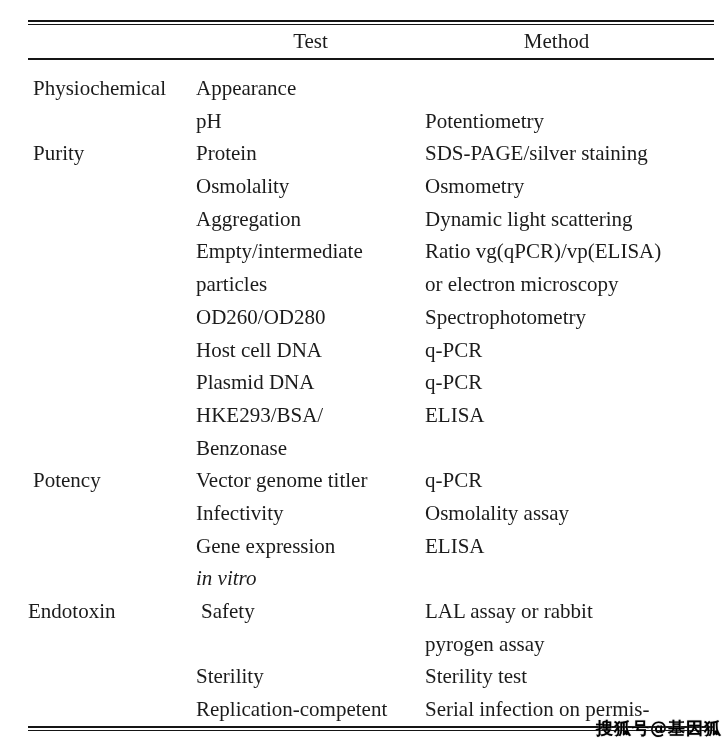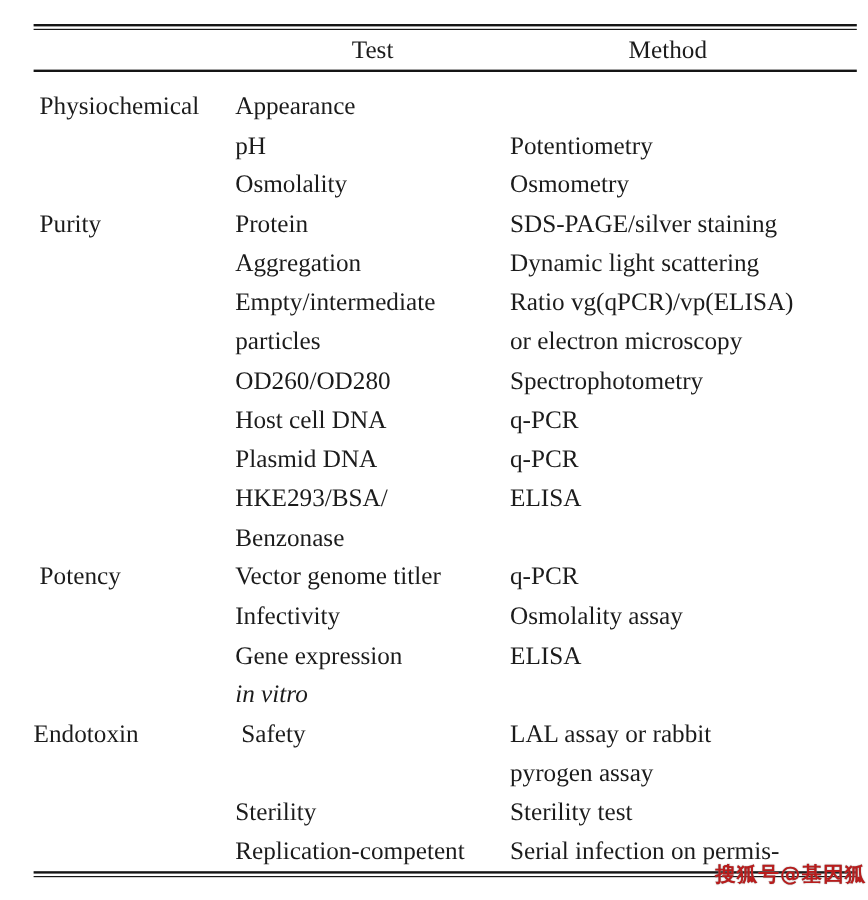--- a/index.html
+++ b/index.html
@@ -62,21 +62,21 @@
   }
   .td.category { padding-left: 5px; }
   .td.italic { font-style: italic; }
   .watermark {
     position: absolute;
     right: 1px;
     top: 717px;
     font-family: "DejaVu Sans", sans-serif;
     font-size: 17px;
     font-weight: bold;
-    color: #b91c1c;
+    color: #000000;
     letter-spacing: 1px;
     text-shadow: 0 0 1px #7a7a7a;
   }
 </style>
 </head>
 <body>
 
 <div class="sheet">
   <div class="table-wrap">
 
@@ -94,31 +94,31 @@
         <div class="tr">
           <div class="td category">Physiochemical</div>
           <div class="td test">Appearance</div>
         </div>
         <div class="tr">
           <div class="td category"></div>
           <div class="td test">pH</div>
           <div class="td method">Potentiometry</div>
         </div>
         <div class="tr">
-          <div class="td category"></div>
-          <div class="td test">Osmolality</div>
-          <div class="td method">Osmometry</div>
-        </div>
-        <div class="tr">
           <div class="td category">Purity</div>
           <div class="td test">Protein</div>
           <div class="td method">SDS-PAGE/silver staining</div>
         </div>
         <div class="tr">
           <div class="td category"></div>
+          <div class="td test">Osmolality</div>
+          <div class="td method">Osmometry</div>
+        </div>
+        <div class="tr">
+          <div class="td category"></div>
           <div class="td test">Aggregation</div>
           <div class="td method">Dynamic light scattering</div>
         </div>
         <div class="tr">
           <div class="td category"></div>
           <div class="td test">Empty/intermediate</div>
           <div class="td method">Ratio vg(qPCR)/vp(ELISA)</div>
         </div>
         <div class="tr">
           <div class="td category"></div>

